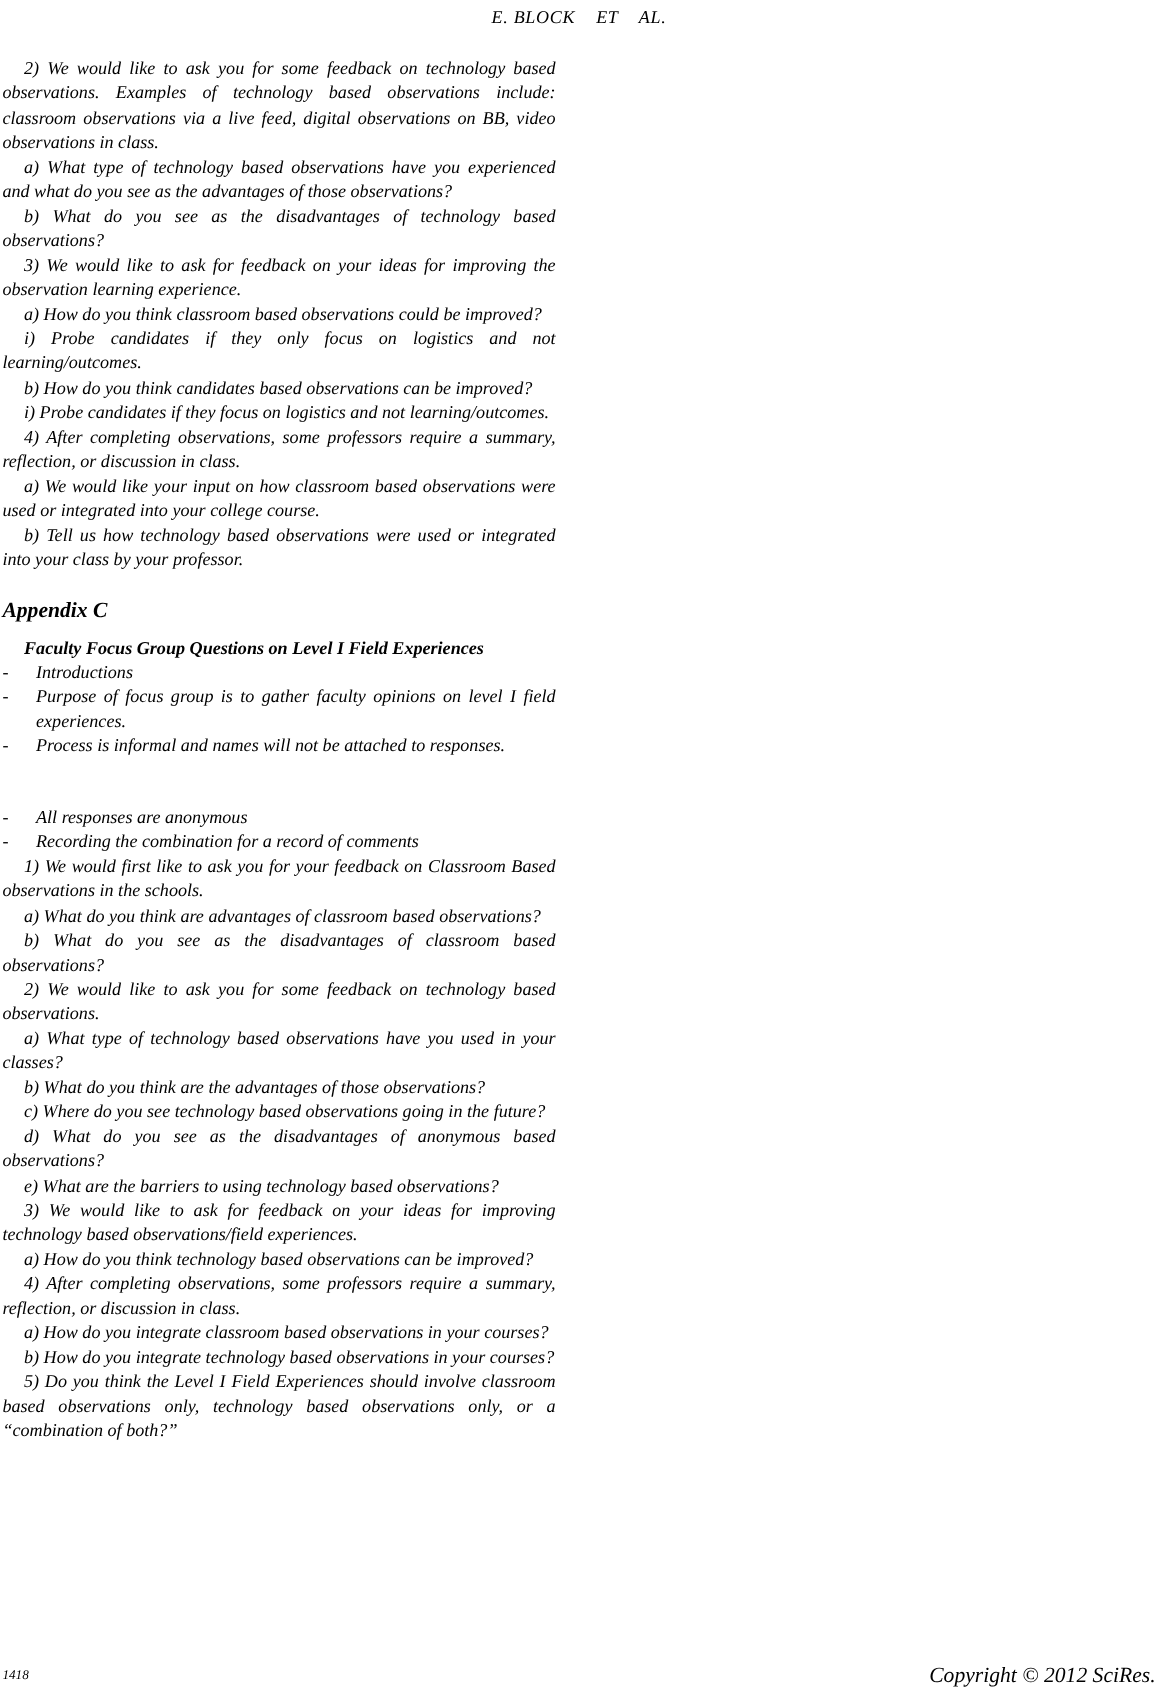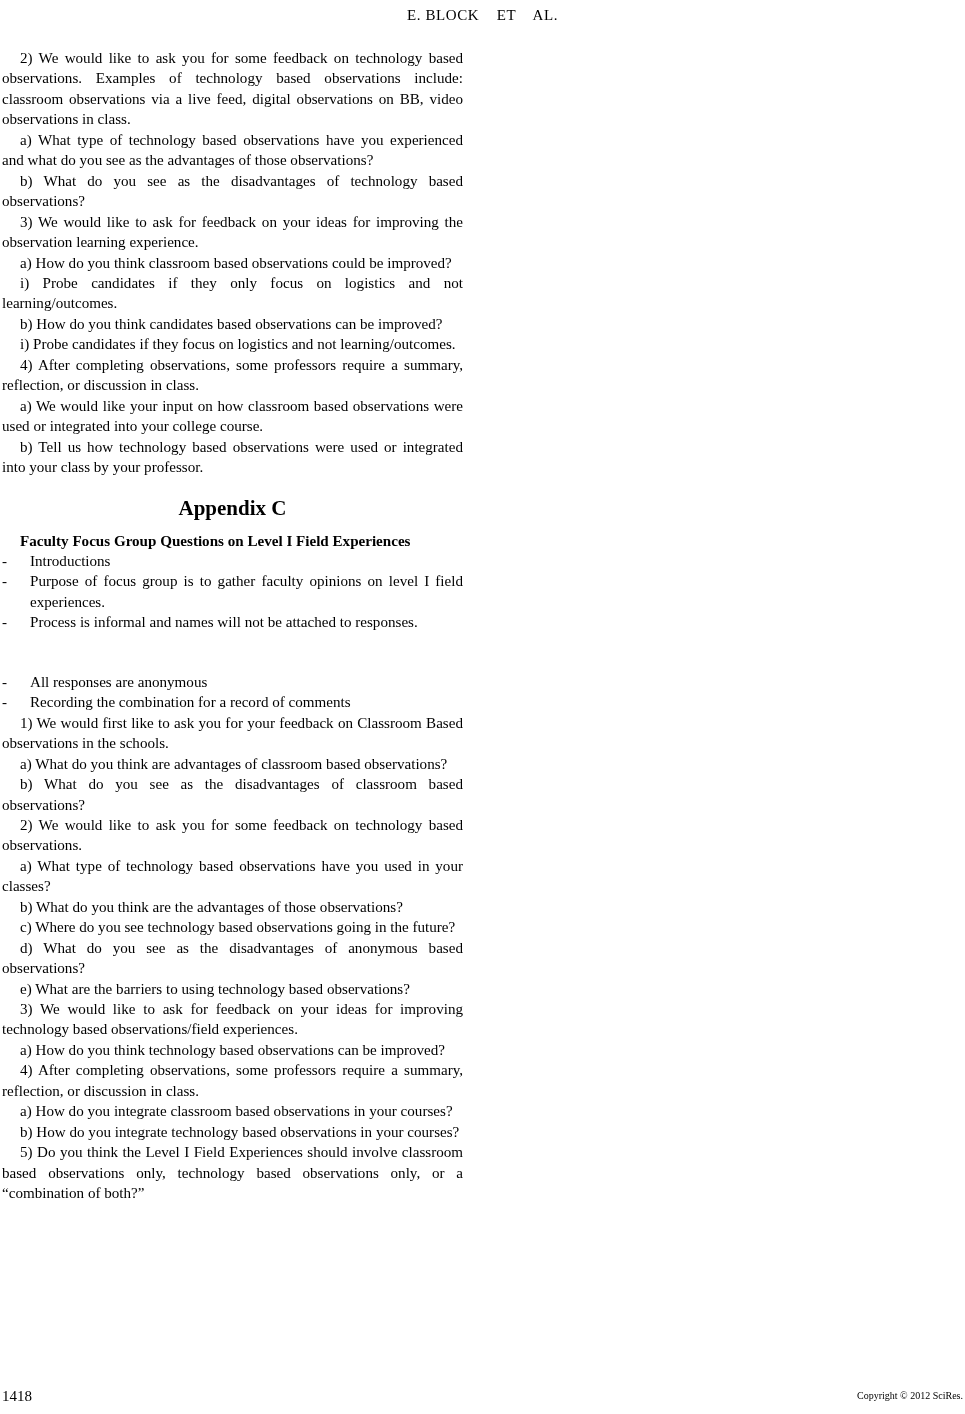--- a/index.html
+++ b/index.html
@@ -14,20 +14,21 @@
     font-family: "Liberation Serif", "DejaVu Serif", serif;
     color: #000000;
     overflow: hidden;
   }
 
   .page {
     position: absolute;
     left: 0; top: 0;
     width: 965px;
     height: 1414px;
+    font-style: italic;
   }
 
   
   .running-head {
     position: absolute;
     left: 0;
     top: 6px;
     width: 965px;
     text-align: center;
     font-size: 15px;
@@ -67,24 +68,23 @@
   }
 
   p.para.bold {
     font-weight: bold;
   }
 
   h2.appendix-title {
     margin: 0;
     padding-top: 18px;
     padding-bottom: 11px;
-    font-size: 21px;
+    font-size: 18px;
     line-height: 24px;
     font-weight: bold;
-    text-align: center;
   }
 
   
   ul.dash-list {
     margin: 0;
     padding: 0;
     list-style: none;
   }
   ul.dash-list li {
     position: relative;
@@ -106,28 +106,28 @@
     position: absolute;
     left: 0;
     bottom: 6px;
     width: 965px;
     height: 22px;
   }
   .footer .page-number {
     position: absolute;
     left: 2px;
     top: 0;
-    font-size: 15px;
+    font-size: 11px;
     line-height: 20px;
   }
   .footer .copyright {
     position: absolute;
     right: 2px;
     top: 0;
-    font-size: 10px;
+    font-size: 18px;
     line-height: 20px;
   }
 </style>
 </head>
 <body>
 
 <div class="page">
 
   <div class="running-head">E. BLOCK    ET    AL.</div>
 

